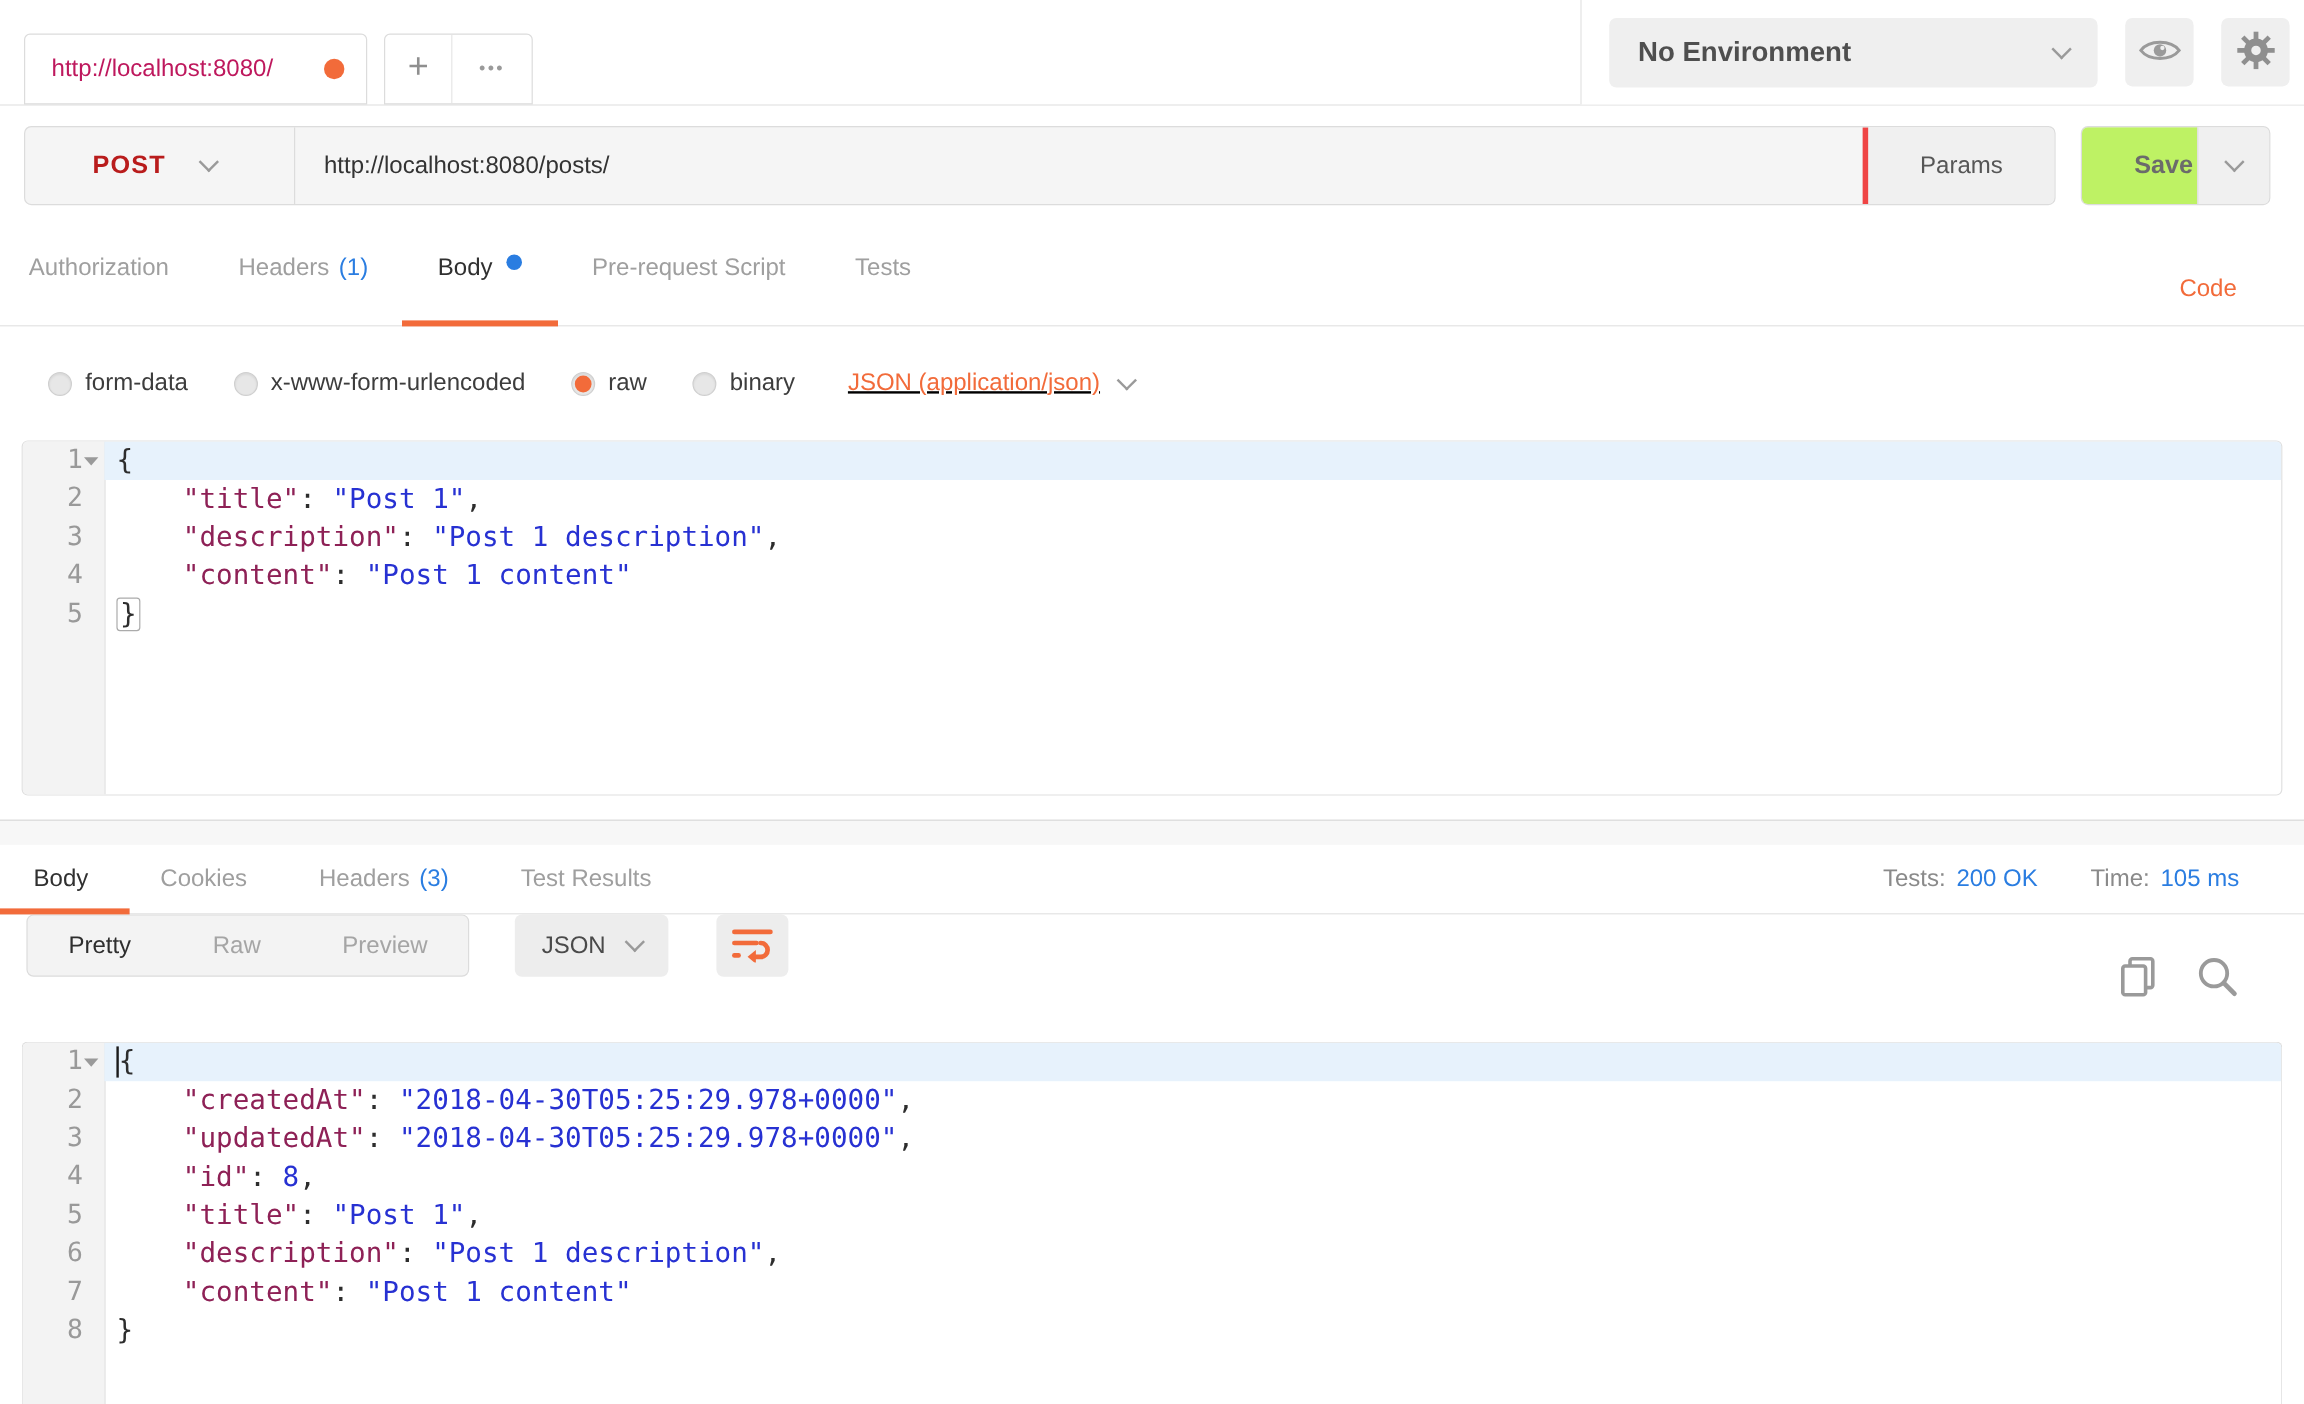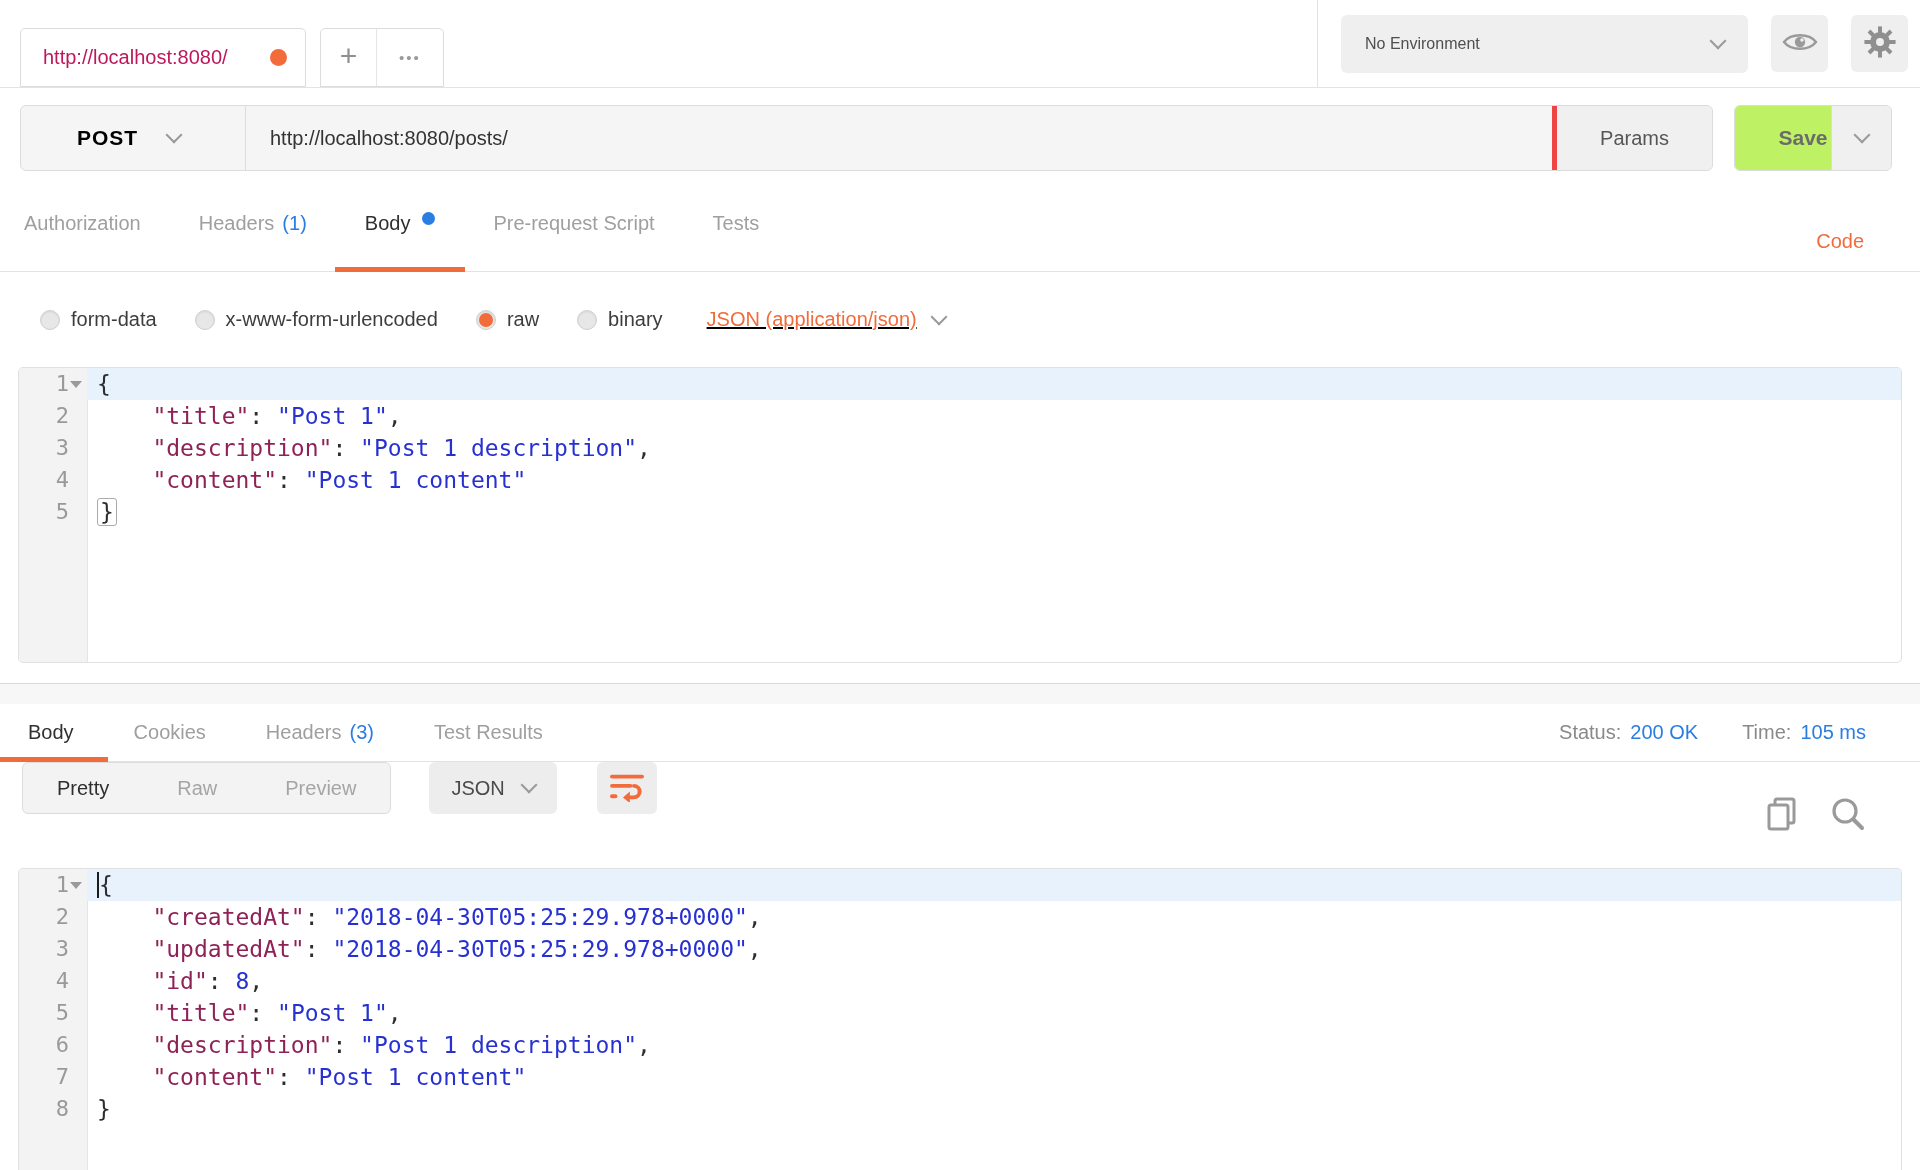--- a/index.html
+++ b/index.html
@@ -23,34 +23,34 @@
   .reqtab-title{font-size:20px;color:#be185d;flex:1;white-space:nowrap;overflow:hidden;}
   .dot-orange{width:17px;height:17px;border-radius:50%;background:var(--orange);flex:none;margin-left:10px;}
   .tabbtns{display:flex;height:59px;margin-left:14px;border:1px solid #dcdcdc;border-radius:5px 5px 0 0;background:#fff;}
   .tabbtn{border:none;background:none;color:#8f8f8f;cursor:pointer;display:flex;align-items:center;justify-content:center;}
   .tabbtn.add{width:56px;font-size:30px;font-weight:300;border-right:1px solid #e6e6e6;padding-bottom:4px;}
   .tabbtn.more{width:66px;font-size:15px;letter-spacing:2px;color:#9a9a9a;}
   .topbar-right{width:603px;flex:none;border-left:1px solid var(--border);display:flex;align-items:center;
     padding:0 12px 0 23px;gap:23px;background:#fff;}
   .env-select{width:410px;height:58px;background:#efefef;border-radius:6px;display:flex;align-items:center;
     padding:0 24px;cursor:pointer;}
-  .env-select .env-label{font-size:16px;color:#4f4f4f;flex:1;}
+  .env-select .env-label{font-size:23px;color:#4f4f4f;flex:1;font-weight:bold;}
   .iconbtn{width:57px;height:57px;background:#efefef;border:none;border-radius:6px;cursor:pointer;
     display:flex;align-items:center;justify-content:center;flex:none;}
 
   .chev{display:inline-block;width:12px;height:12px;border-right:2px solid #9a9a9a;border-bottom:2px solid #9a9a9a;
     transform:rotate(45deg);margin-top:-6px;}
   .chev.white{border-color:#fff;}
 
   
   .request-bar{height:100px;flex:none;display:flex;align-items:center;padding:0 28px 0 20px;gap:21px;}
   .url-control{flex:1;height:66px;display:flex;border:1px solid #dcdcdc;border-radius:6px;background:#f5f5f5;overflow:hidden;}
   .method{width:225px;flex:none;display:flex;align-items:center;padding-left:56px;gap:30px;
     border-right:1px solid #dcdcdc;cursor:pointer;}
-  .method-label{font-size:21px;font-weight:bold;color:#000000;letter-spacing:1px;}
+  .method-label{font-size:21px;font-weight:bold;color:#b91c1c;letter-spacing:1px;}
   .url-input{flex:1;display:flex;align-items:center;padding-left:24px;font-size:20px;color:#333;cursor:text;}
   .params-btn{width:160px;flex:none;border:none;border-left:5px solid #ef4444;background:#f0f0f0;
     font-size:20px;color:#565656;cursor:pointer;border-radius:0 6px 6px 0;}
   .send-group{height:66px;flex:none;display:flex;border-radius:6px;overflow:hidden;background:var(--send-blue);}
   .send-main{width:138px;border:none;background:var(--send-blue);color:#fff;font-size:21px;font-weight:bold;cursor:pointer;}
   .send-chev{width:58px;border:none;border-left:1px solid rgba(255,255,255,0.35);background:var(--send-blue);
     cursor:pointer;display:flex;align-items:center;justify-content:center;}
   .save-group{height:66px;flex:none;display:flex;border-radius:6px;overflow:hidden;border:1px solid #dcdcdc;background:#f0f0f0;}
   .save-main{width:96px;border:none;background:#bef264;color:#6b6b6b;font-size:21px;font-weight:bold;cursor:pointer;padding-left:40px;}
   .save-chev{width:60px;border:none;border-left:1px solid #dcdcdc;background:#f0f0f0;cursor:pointer;
@@ -288,21 +288,21 @@
     </div>
     <div class="res-tab">
       <span>Headers</span>
       <span class="count">(3)</span>
     </div>
     <div class="res-tab">
       <span>Test Results</span>
     </div>
     <div class="res-meta">
       <div class="meta-pair">
-        <span class="meta-label">Status:</span>
+        <span class="meta-label">Tests:</span>
         <span class="meta-value">200 OK</span>
       </div>
       <div class="meta-pair">
         <span class="meta-label">Time:</span>
         <span class="meta-value">105 ms</span>
       </div>
     </div>
   </nav>
 
   <div class="res-toolbar">

